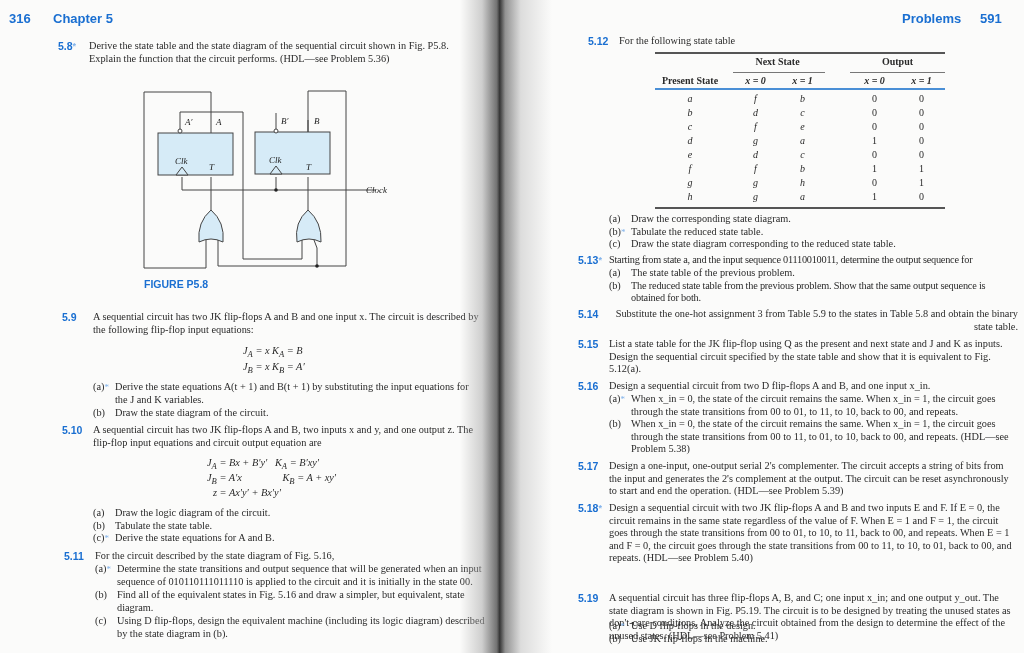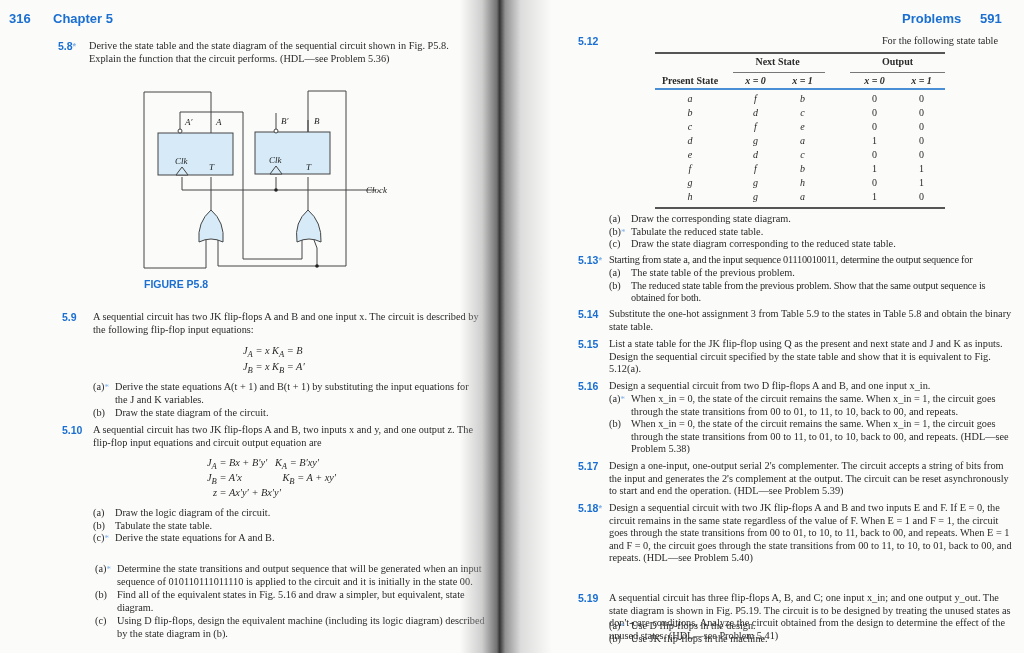--- a/index.html
+++ b/index.html
@@ -138,35 +138,39 @@
   </div>
   <div class="eq" style="left:207px; top:457px;">J<sub>A</sub> = Bx + B′y′ &nbsp; K<sub>A</sub> = B′xy′</div>
   <div class="eq" style="left:207px; top:472px;">J<sub>B</sub> = A′x <span style="display:inline-block;width:38px"></span>K<sub>B</sub> = A + xy′</div>
   <div class="eq" style="left:213px; top:487px;">z = Ax′y′ + Bx′y′</div>
   <div class="prob" style="left:93px; top:507px; width:390px;">
     <div class="sub"><span class="lbl">(a)</span><span>Draw the logic diagram of the circuit.</span></div>
     <div class="sub"><span class="lbl">(b)</span><span>Tabulate the state table.</span></div>
     <div class="sub"><span class="lbl"><span>(c)</span><span class="star">*</span></span><span>Derive the state equations for A and B.</span></div>
   </div>
 
+  <div class="prob" style="left:64px; top:550px; width:420px;">
+    <span class="pnum">5.11</span>
+    <span class="ptext" style="padding-left:31px;">For the circuit described by the state diagram of Fig. 5.16,</span>
+  </div>
   <div class="prob" style="left:95px; top:563px; width:390px;">
     <div class="sub"><span class="lbl"><span>(a)</span><span class="star">*</span></span><span>Determine the state transitions and output sequence that will be generated when an input sequence of 010110111011110 is applied to the circuit and it is initially in the state 00.</span></div>
     <div class="sub" style="margin-top:1px;"><span class="lbl">(b)</span><span>Find all of the equivalent states in Fig. 5.16 and draw a simpler, but equivalent, state diagram.</span></div>
     <div class="sub" style="margin-top:1px;"><span class="lbl">(c)</span><span>Using D flip-flops, design the equivalent machine (including its logic diagram) described by the state diagram in (b).</span></div>
   </div>
 
   <div class="gutter-left"></div>
 </div>
 
 <div class="page page-right">
   <div class="gutter-right"></div>
   <span class="running-head rh-right-title">Problems</span>
   <span class="running-head rh-right-num">591</span>
 
-  <div class="prob" style="left:78px; top:35px; width:420px;text-align:right;">
+  <div class="prob" style="left:88px; top:35px; width:420px;">
     <span class="pnum">5.12</span>
     <span class="ptext" style="padding-left:31px;">For the following state table</span>
   </div>
 </div>
 
 <div class="st-table">
   <div class="st-rule-top"></div>
   <div class="st-cell st-head" style="left:75px; top:4px; width:95px;">Next State</div>
   <div class="st-cell st-head" style="left:195px; top:4px; width:95px;">Output</div>
   <div class="grp-rule" style="left:78px; width:92px;"></div>
@@ -231,21 +235,21 @@
 
 <div class="prob" style="left:578px; top:254px; width:440px;">
   <span class="pnum"><span>5.13</span><span class="star">*</span></span>
   <span class="ptext" style="padding-left:31px; letter-spacing:-0.25px;">Starting from state a, and the input sequence 01110010011, determine the output sequence for</span>
 </div>
 <div class="prob" style="left:609px; top:267px; width:412px;">
   <div class="sub"><span class="lbl">(a)</span><span>The state table of the previous problem.</span></div>
   <div class="sub" style="letter-spacing:-0.2px;"><span class="lbl">(b)</span><span>The reduced state table from the previous problem. Show that the same output sequence is obtained for both.</span></div>
 </div>
 
-<div class="prob" style="left:578px; top:308px; width:440px;">
+<div class="prob" style="left:578px; top:308px; width:440px;text-align:right;">
   <span class="pnum">5.14</span>
   <span class="ptext" style="padding-left:31px;">Substitute the one-hot assignment 3 from Table 5.9 to the states in Table 5.8 and obtain the binary state table.</span>
 </div>
 
 <div class="prob" style="left:578px; top:338px; width:440px;">
   <span class="pnum">5.15</span>
   <span class="ptext" style="padding-left:31px;">List a state table for the JK flip-flop using Q as the present and next state and J and K as inputs. Design the sequential circuit specified by the state table and show that it is equivalent to Fig. 5.12(a).</span>
 </div>
 
 <div class="prob" style="left:578px; top:380px; width:440px;">

